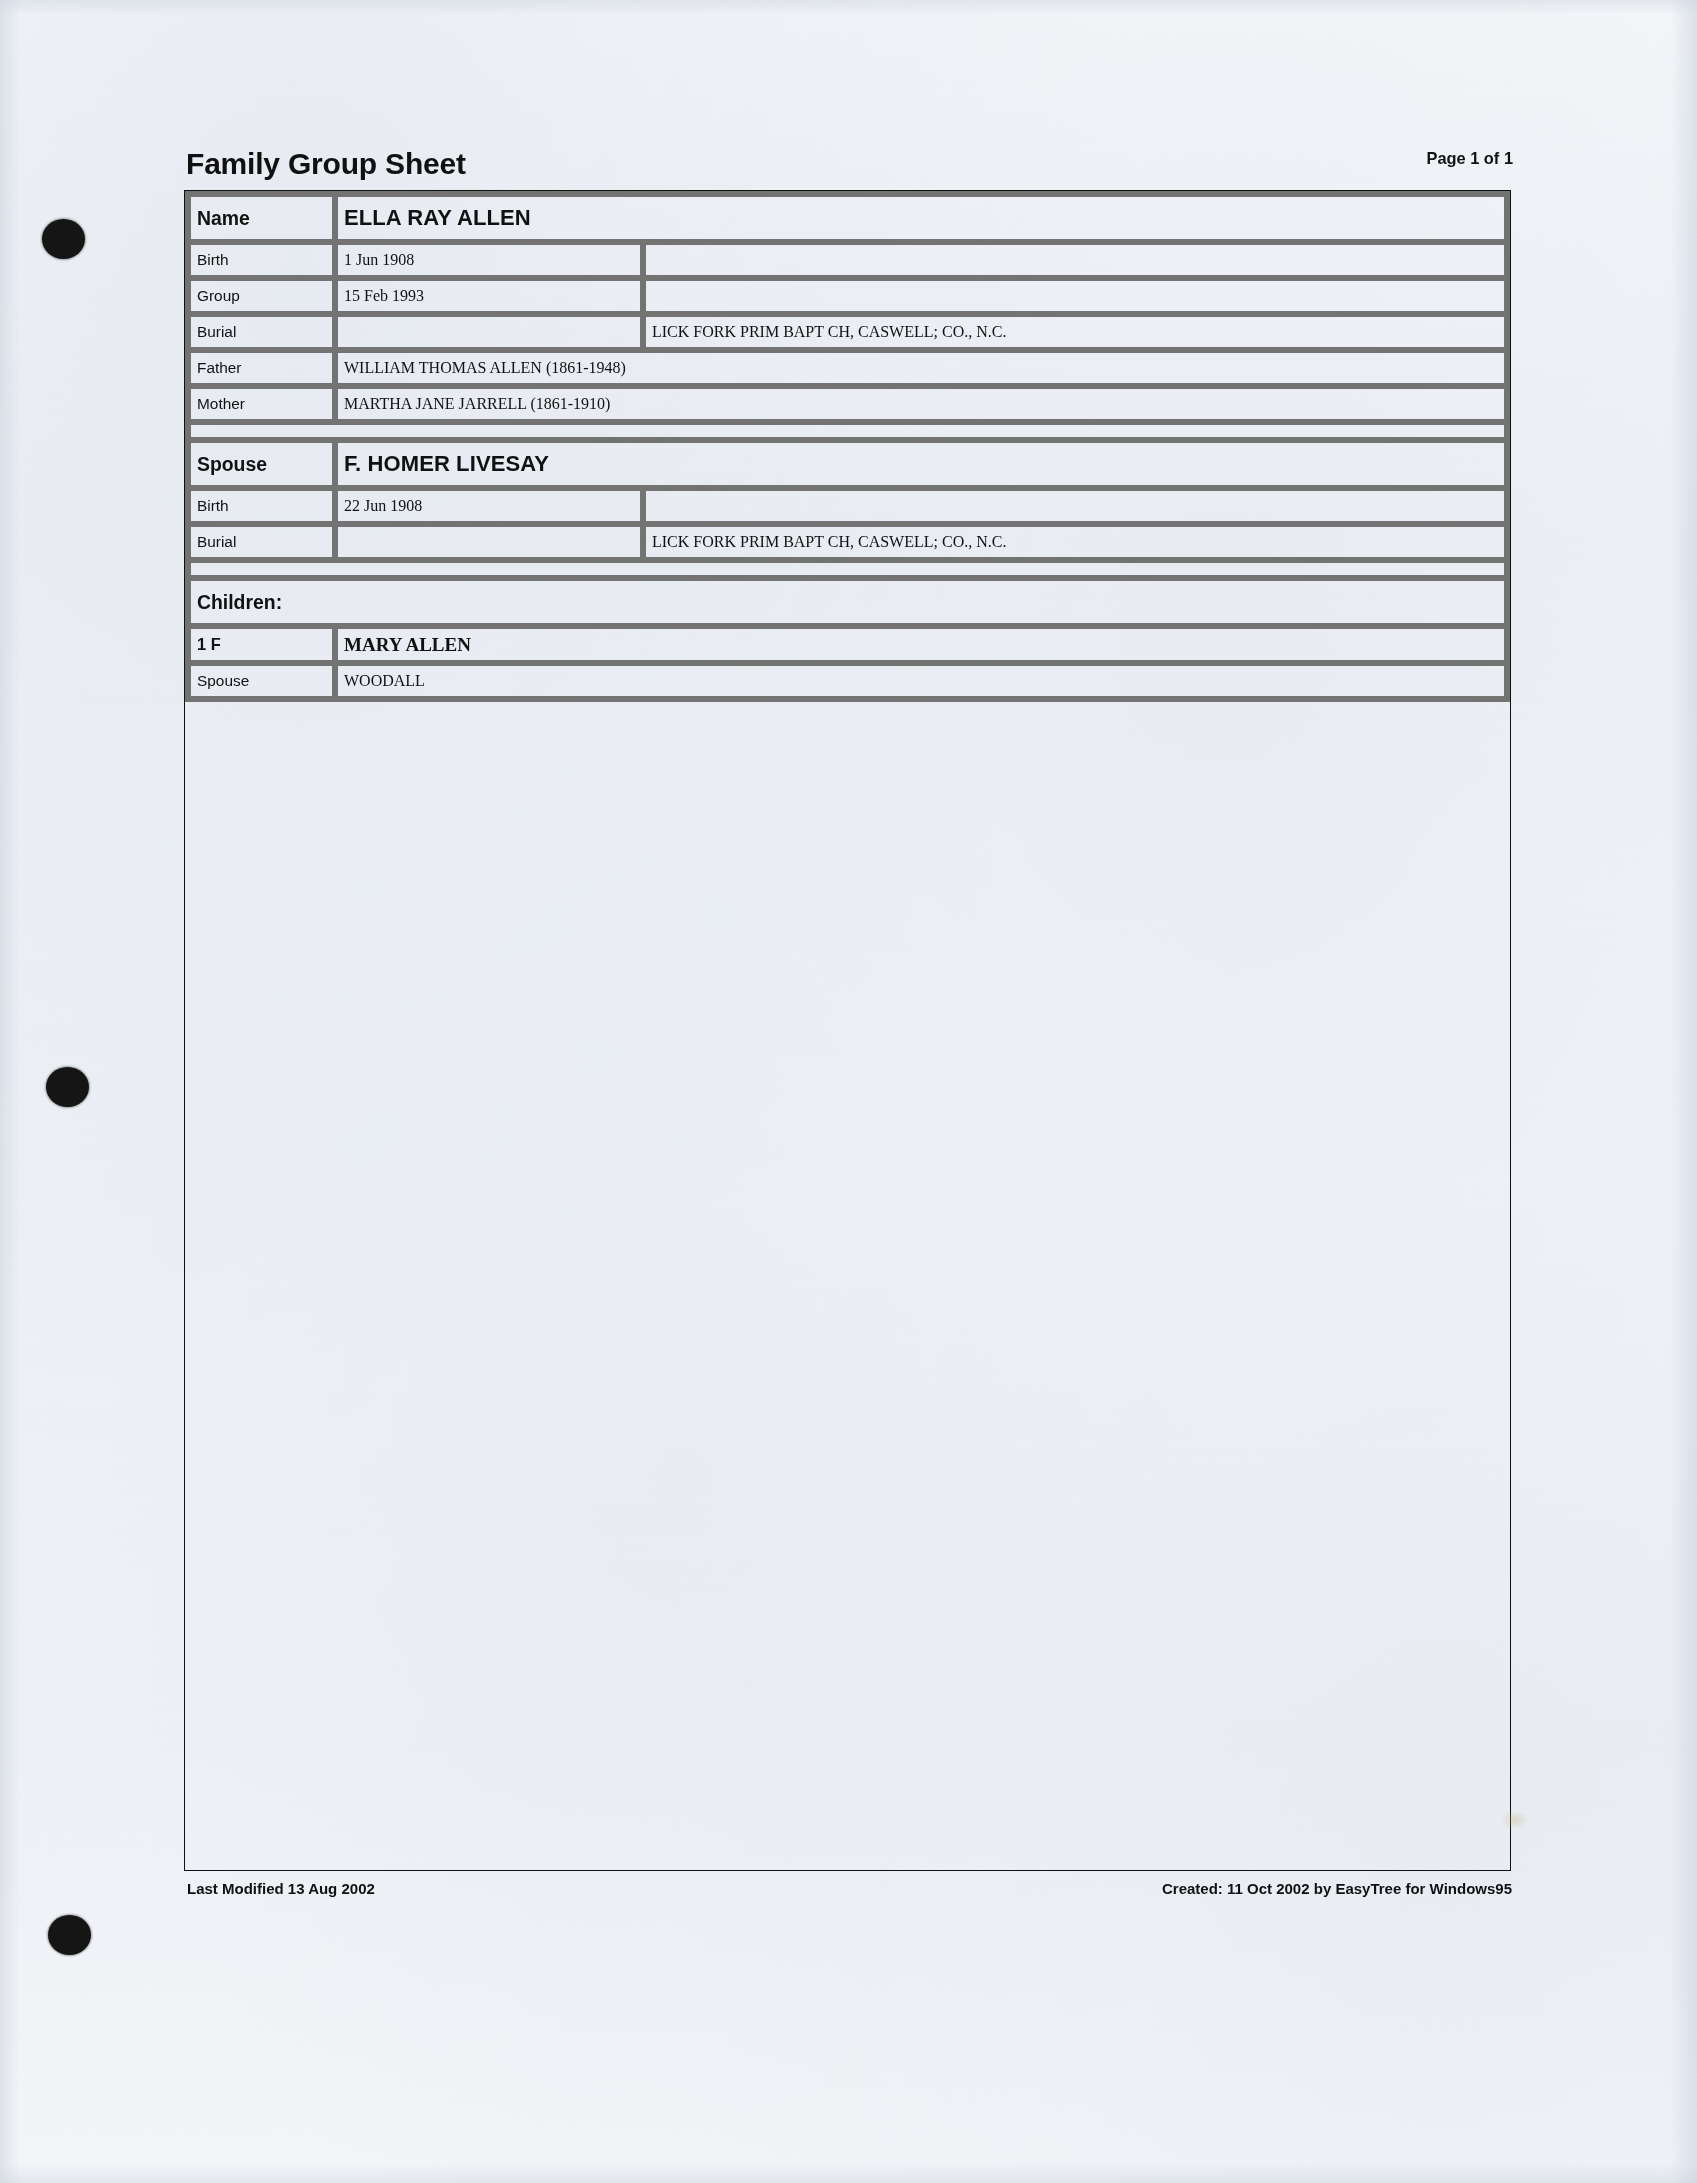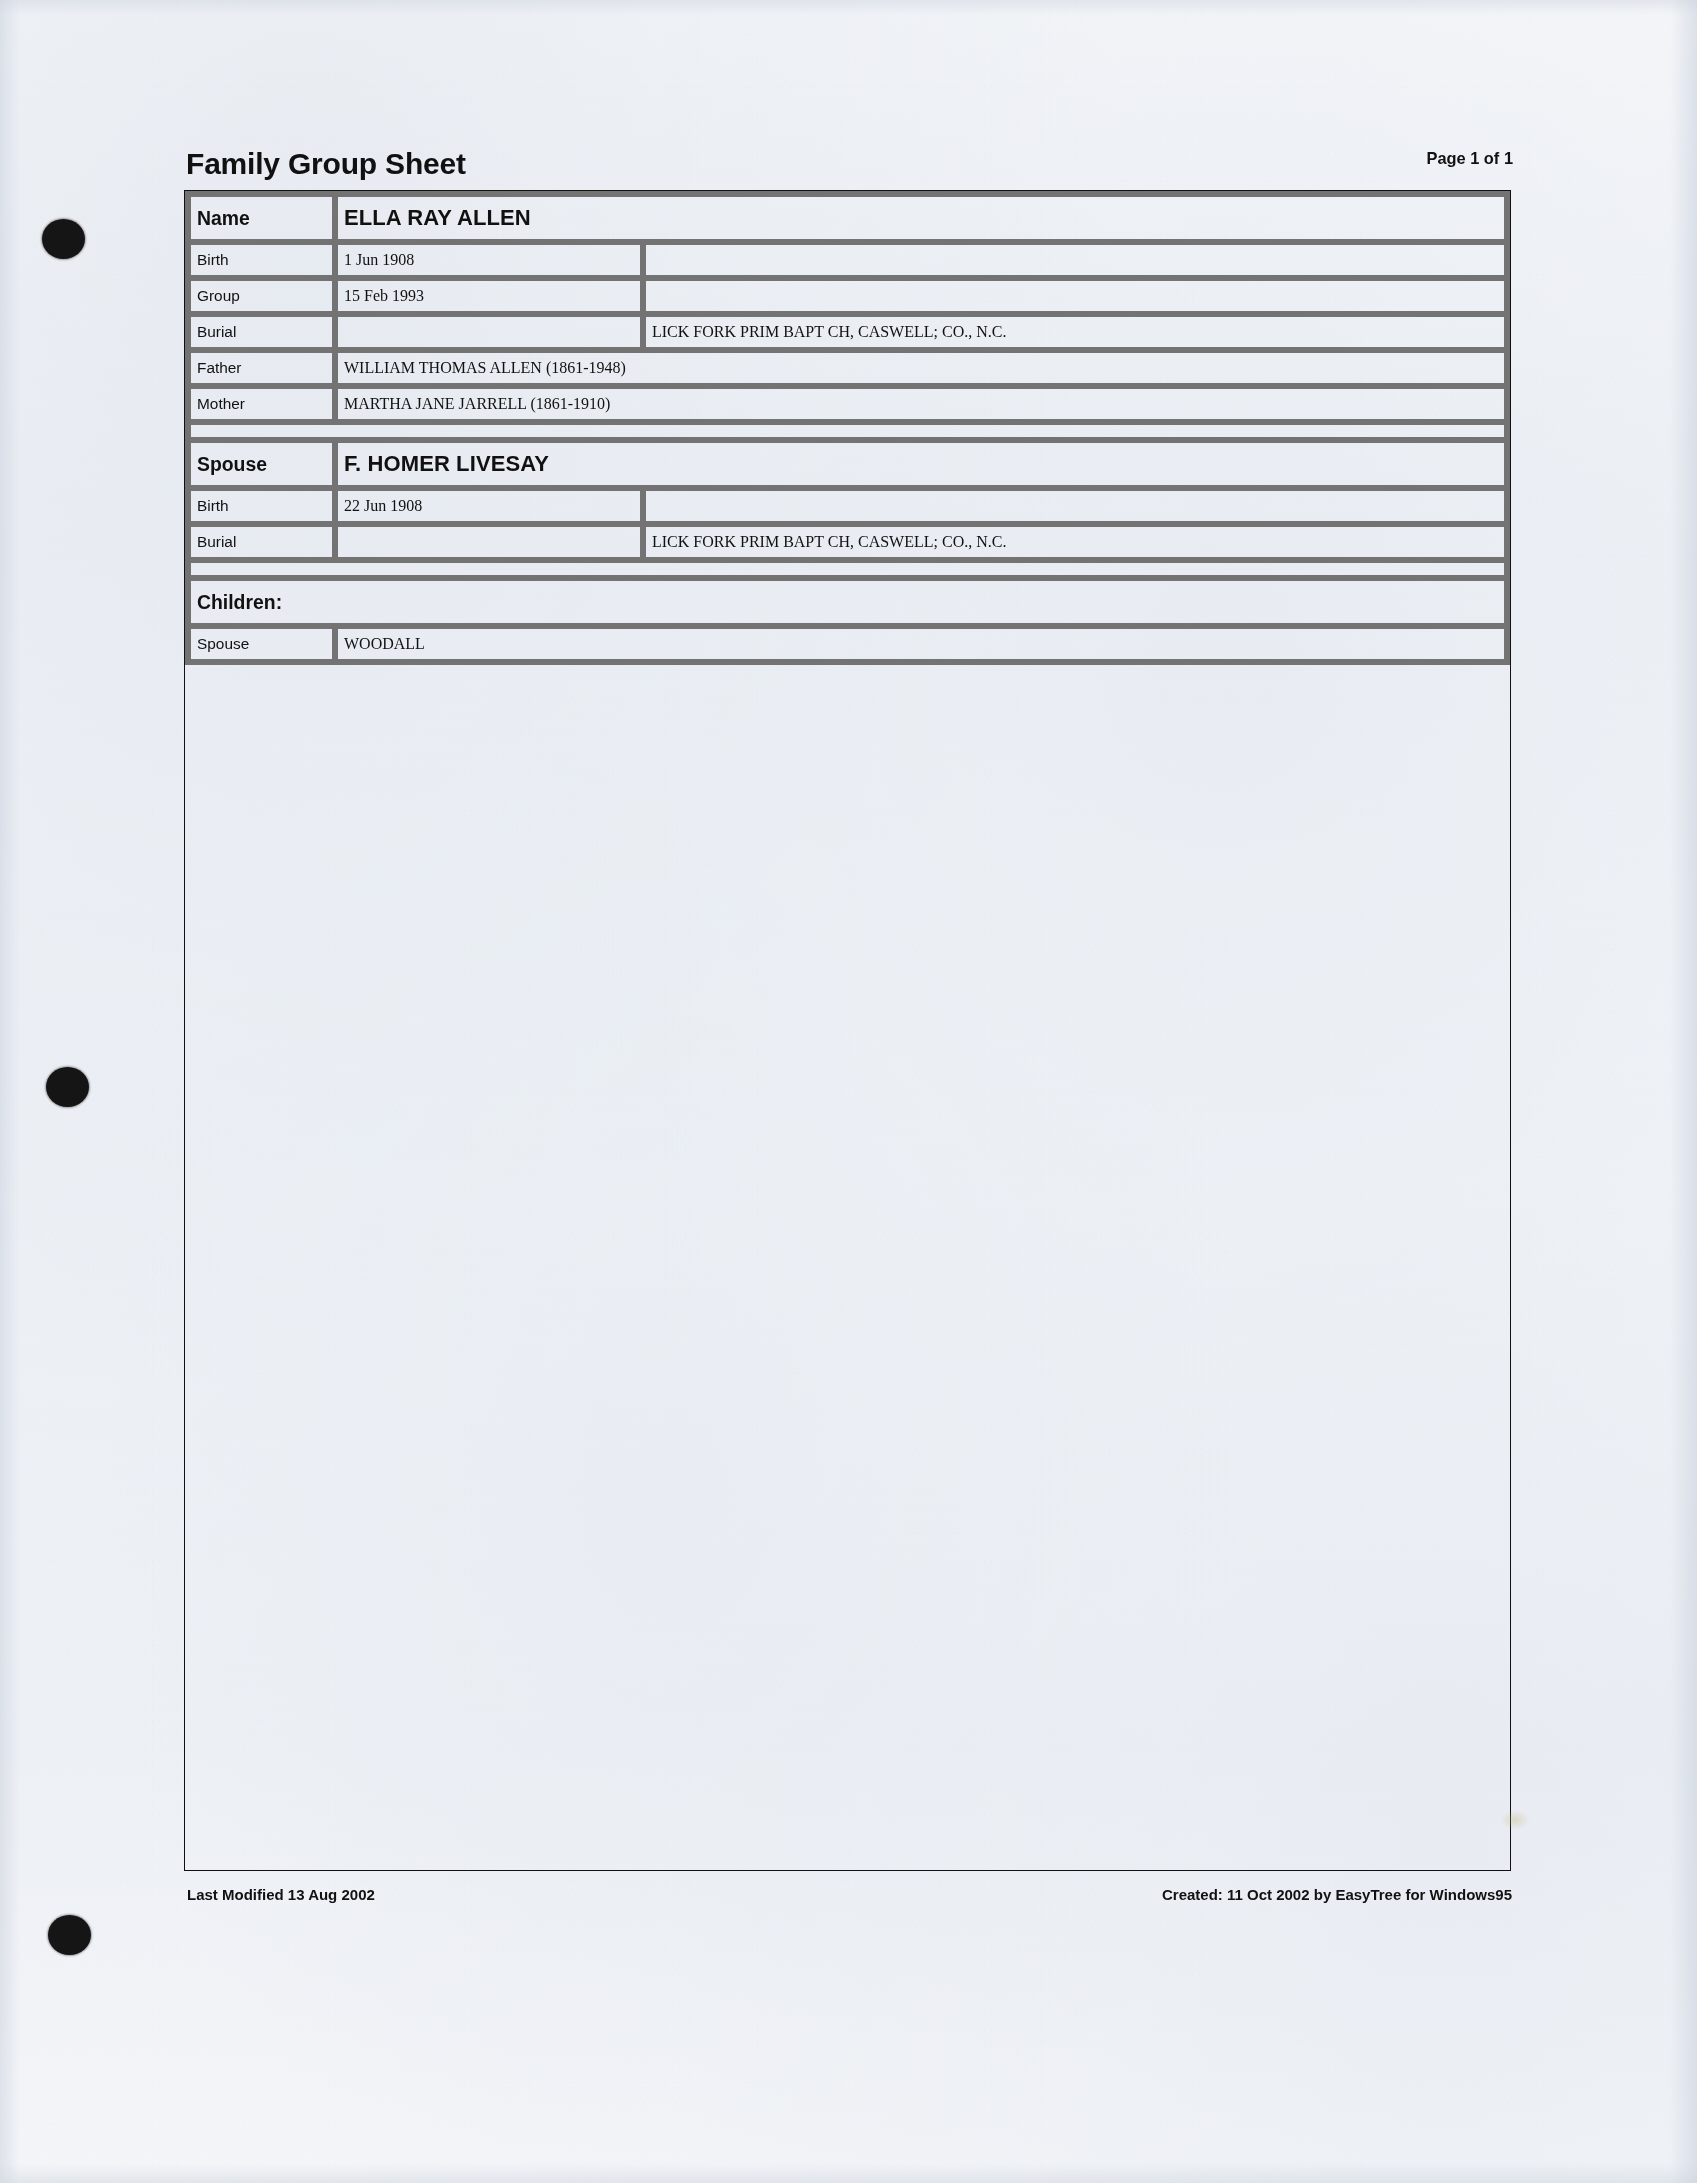--- a/index.html
+++ b/index.html
@@ -165,21 +165,21 @@
     border: none;
     height: 12px;
     padding: 0;
   }
 
   
   #footer-row {
     display: flex;
     justify-content: space-between;
     align-items: flex-start;
-    margin-top: 15px;
+    margin-top: 9px;
     padding: 0 3px;
     font-size: 15px;
     font-weight: bold;
     color: #111;
   }
 
   
   .smudge {
     position: absolute;
     border-radius: 50%;
@@ -275,20 +275,24 @@
 
 
         <tr class="spacer-row">
           <td colspan="3"></td>
         </tr>
 
         <tr>
           <td class="lbl-big" colspan="3">Children:</td>
         </tr>
 
+        <tr>
+          <td class="lbl-child-num">1 F</td>
+          <td class="val-serif-child" colspan="2">MARY ALLEN</td>
+        </tr>
 
         <tr>
           <td class="lbl">Spouse</td>
           <td class="val-serif" colspan="2">WOODALL</td>
         </tr>
       </tbody>
     </table>
     <div class="smudge" id="smudge-1"></div>
   </div>
 

